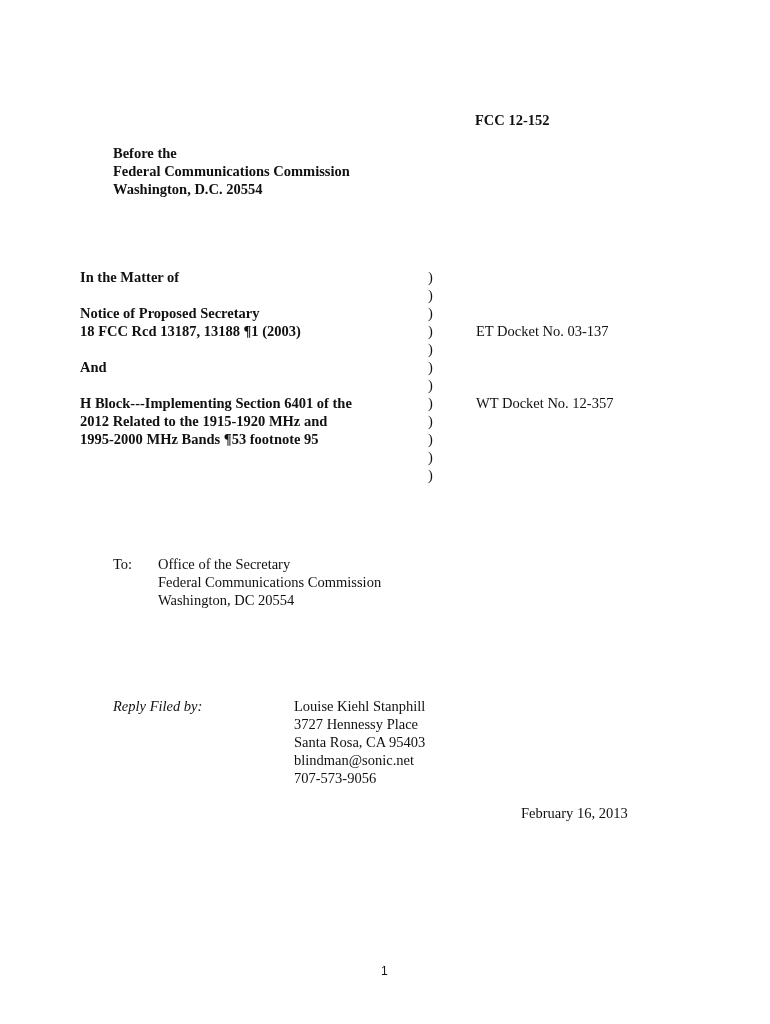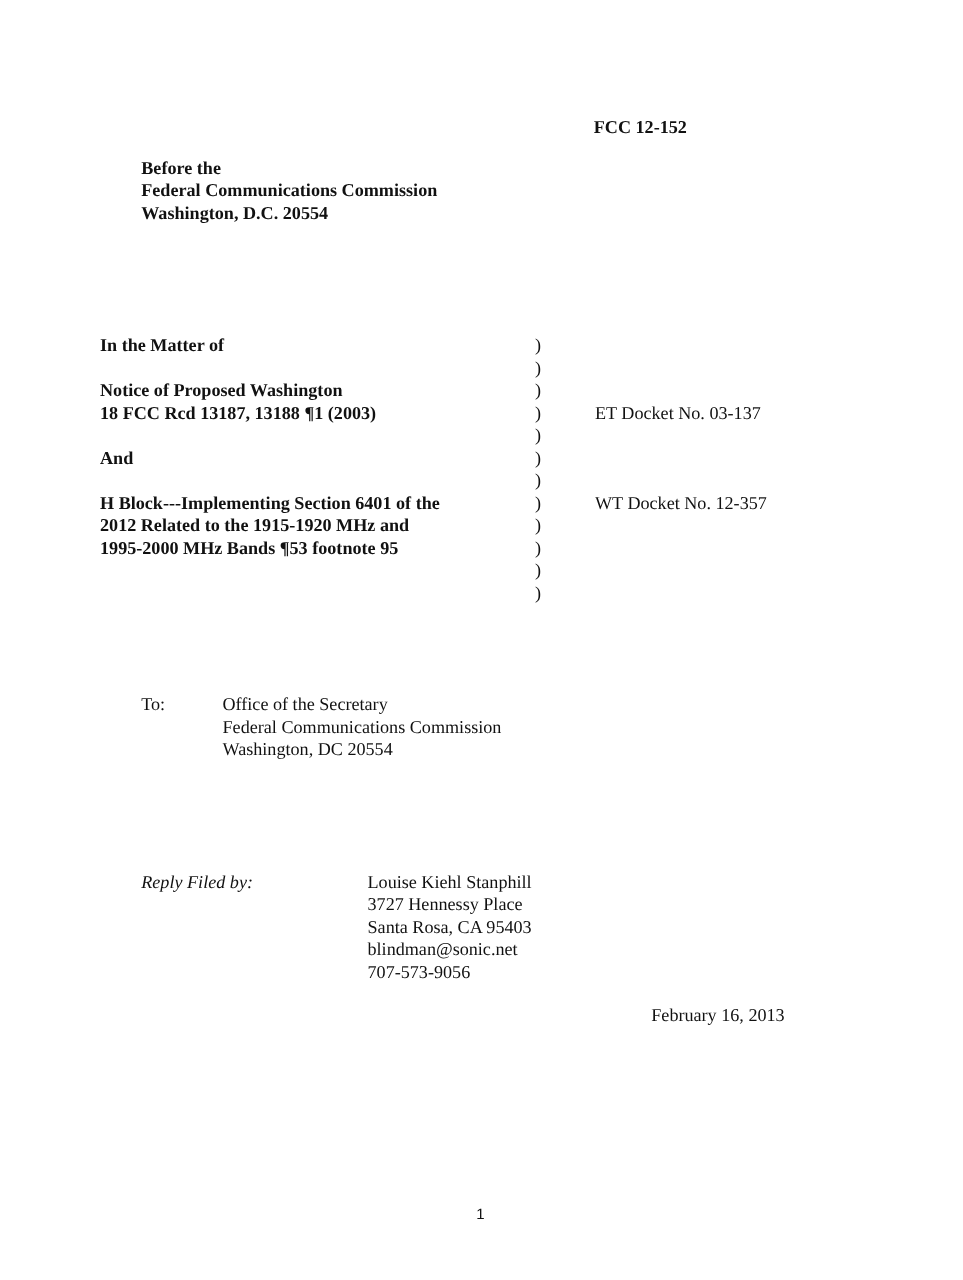--- a/index.html
+++ b/index.html
@@ -1,40 +1,40 @@
 <!DOCTYPE html>
 <html><head>
   <meta charset="utf-8">
   <style>
     html, body { margin: 0; padding: 0; }
     body {
       width: 770px; height: 1024px; background: #ffffff; position: relative; overflow: hidden;
       font-family: "Liberation Serif", "DejaVu Serif", serif; color: #111111; font-size: 14.5px;
     }
     .abs { position: absolute; white-space: nowrap; line-height: 18px; }
-    .bold { font-weight: bold; }
+    .bold { font-weight: bold; margin-top: 18px; }
     .line { display: block; }
   </style>
 </head>
 <body>
 
 <div>
 
   <div class="abs bold" style="left:475px; top:93px;">FCC 12-152</div>
 
   <div class="abs bold" style="left:113px; top:126px;">
     <span class="line">Before the</span>
     <span class="line">Federal Communications Commission</span>
     <span class="line">Washington, D.C. 20554</span>
   </div>
 
   <div class="abs" style="left:80px; top:268px;font-weight:bold;">
     <span class="line">In the Matter of</span>
     <span class="line" style="height:18px;"></span>
-    <span class="line">Notice of Proposed Washington</span>
+    <span class="line">Notice of Proposed Secretary</span>
     <span class="line">18 FCC Rcd 13187, 13188 ¶1 (2003)</span>
     <span class="line" style="height:18px;"></span>
     <span class="line">And</span>
     <span class="line" style="height:18px;"></span>
     <span class="line">H Block---Implementing Section 6401 of the</span>
     <span class="line">2012 Related to the 1915-1920 MHz and</span>
     <span class="line">1995-2000 MHz Bands ¶53 footnote 95</span>
   </div>
 
   <div class="abs" style="left:428px; top:268px;">
@@ -49,21 +49,21 @@
     <span class="line">)</span>
     <span class="line">)</span>
     <span class="line">)</span>
     <span class="line">)</span>
   </div>
 
   <div class="abs" style="left:476px; top:322px;text-align:right;">ET Docket No. 03-137</div>
   <div class="abs" style="left:476px; top:394px;">WT Docket No. 12-357</div>
 
   <div class="abs" style="left:113px; top:555px;">To:</div>
-  <div class="abs" style="left:158px; top:555px;margin-left:20px;">
+  <div class="abs" style="left:158px; top:555px;">
     <span class="line">Office of the Secretary</span>
     <span class="line">Federal Communications Commission</span>
     <span class="line">Washington, DC 20554</span>
   </div>
 
   <div class="abs" style="left:113px; top:697px;font-style:italic;">Reply Filed by:</div>
   <div class="abs" style="left:294px; top:697px;">
     <span class="line">Louise Kiehl Stanphill</span>
     <span class="line">3727 Hennessy Place</span>
     <span class="line">Santa Rosa, CA 95403</span>

